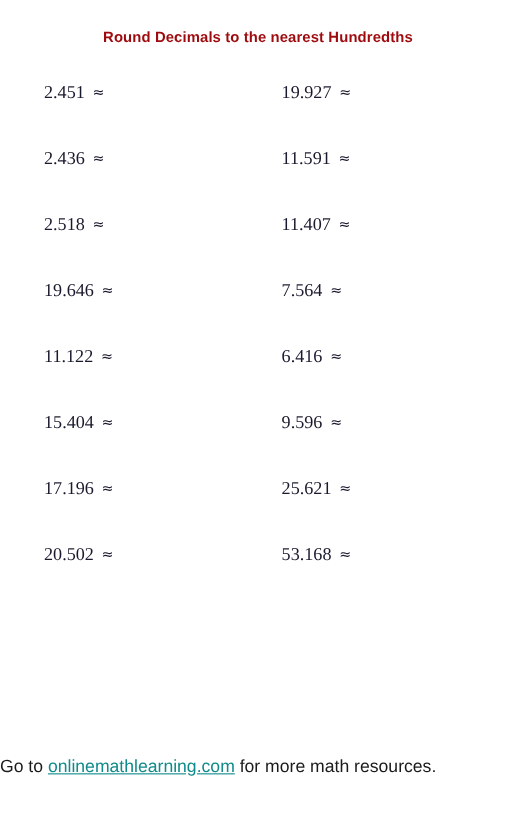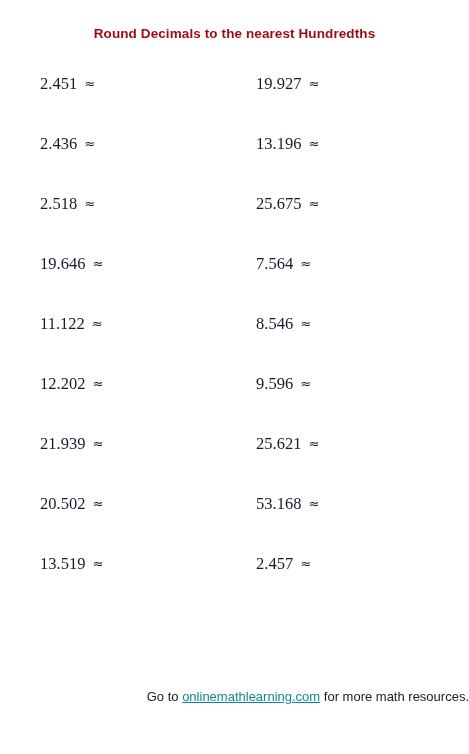--- a/index.html
+++ b/index.html
@@ -80,23 +80,23 @@
     font-size: 13px;
     color: #1a1a2e;
     vertical-align: 1px;
   }
 
   .footer {
     position: absolute;
     top: 689px;
     left: 0;
     width: 469px;
-    text-align: right;
+    text-align: left;
     font-family: "Liberation Sans", "DejaVu Sans", sans-serif;
-    font-size: 13px;
+    font-size: 16px;
     color: #1a1a1a;
     white-space: nowrap;
   }
 
   .footer-link {
     color: #108a8a;
     text-decoration: underline;
     cursor: pointer;
   }
 
@@ -113,56 +113,52 @@
 
   <div class="problems">
 
     <div class="problem-row">
       <div class="cell cell-left"><span class="value">2.451</span><span class="approx">≈</span></div>
       <div class="cell cell-right"><span class="value">19.927</span><span class="approx">≈</span></div>
     </div>
 
     <div class="problem-row">
       <div class="cell cell-left"><span class="value">2.436</span><span class="approx">≈</span></div>
-      <div class="cell cell-right"><span class="value">13.196</span><span class="approx">≈</span></div>
+      <div class="cell cell-right"><span class="value">11.591</span><span class="approx">≈</span></div>
     </div>
 
     <div class="problem-row">
       <div class="cell cell-left"><span class="value">2.518</span><span class="approx">≈</span></div>
-      <div class="cell cell-right"><span class="value">25.675</span><span class="approx">≈</span></div>
+      <div class="cell cell-right"><span class="value">11.407</span><span class="approx">≈</span></div>
     </div>
 
     <div class="problem-row">
       <div class="cell cell-left"><span class="value">19.646</span><span class="approx">≈</span></div>
       <div class="cell cell-right"><span class="value">7.564</span><span class="approx">≈</span></div>
     </div>
 
     <div class="problem-row">
       <div class="cell cell-left"><span class="value">11.122</span><span class="approx">≈</span></div>
-      <div class="cell cell-right"><span class="value">8.546</span><span class="approx">≈</span></div>
+      <div class="cell cell-right"><span class="value">6.416</span><span class="approx">≈</span></div>
     </div>
 
     <div class="problem-row">
-      <div class="cell cell-left"><span class="value">12.202</span><span class="approx">≈</span></div>
+      <div class="cell cell-left"><span class="value">15.404</span><span class="approx">≈</span></div>
       <div class="cell cell-right"><span class="value">9.596</span><span class="approx">≈</span></div>
     </div>
 
     <div class="problem-row">
-      <div class="cell cell-left"><span class="value">21.939</span><span class="approx">≈</span></div>
+      <div class="cell cell-left"><span class="value">17.196</span><span class="approx">≈</span></div>
       <div class="cell cell-right"><span class="value">25.621</span><span class="approx">≈</span></div>
     </div>
 
     <div class="problem-row">
       <div class="cell cell-left"><span class="value">20.502</span><span class="approx">≈</span></div>
       <div class="cell cell-right"><span class="value">53.168</span><span class="approx">≈</span></div>
     </div>
 
 
-    <div class="problem-row">
-      <div class="cell cell-left"><span class="value">13.519</span><span class="approx">≈</span></div>
-      <div class="cell cell-right"><span class="value">2.457</span><span class="approx">≈</span></div>
-    </div>
 
   </div>
 
   <div class="footer"><span class="footer-text">Go to </span><a class="footer-link">onlinemathlearning.com</a><span class="footer-text"> for more math resources.</span></div>
 
 </div>
 
 </body></html>

